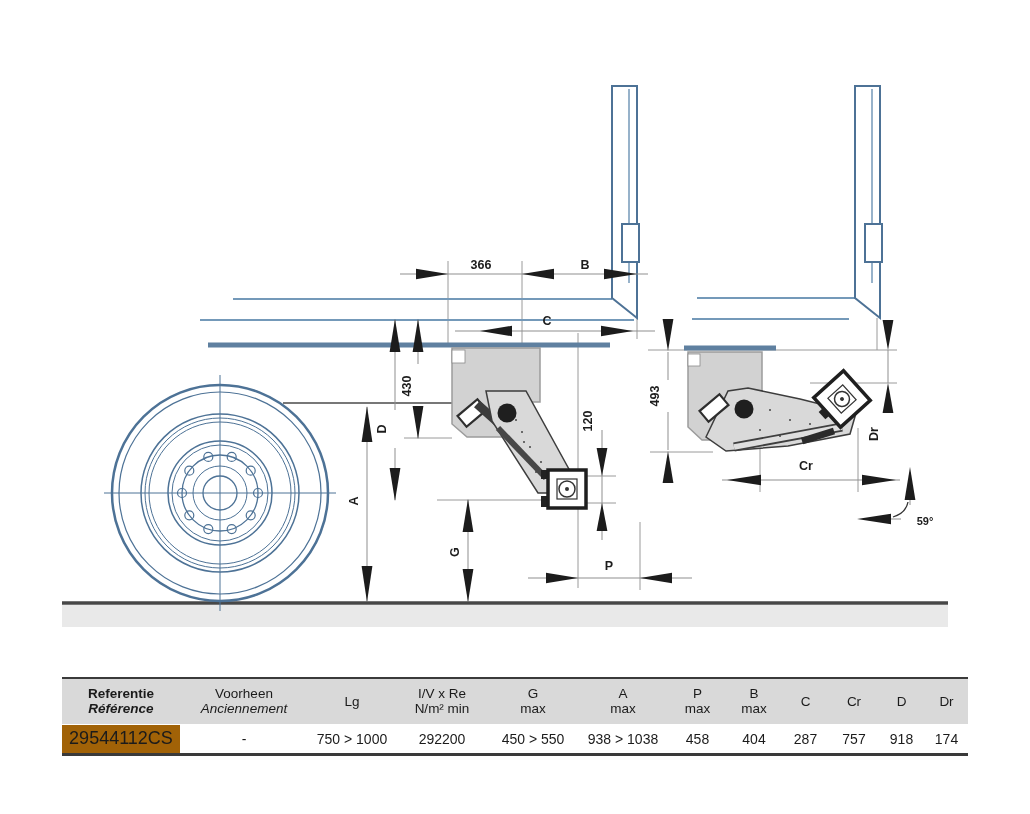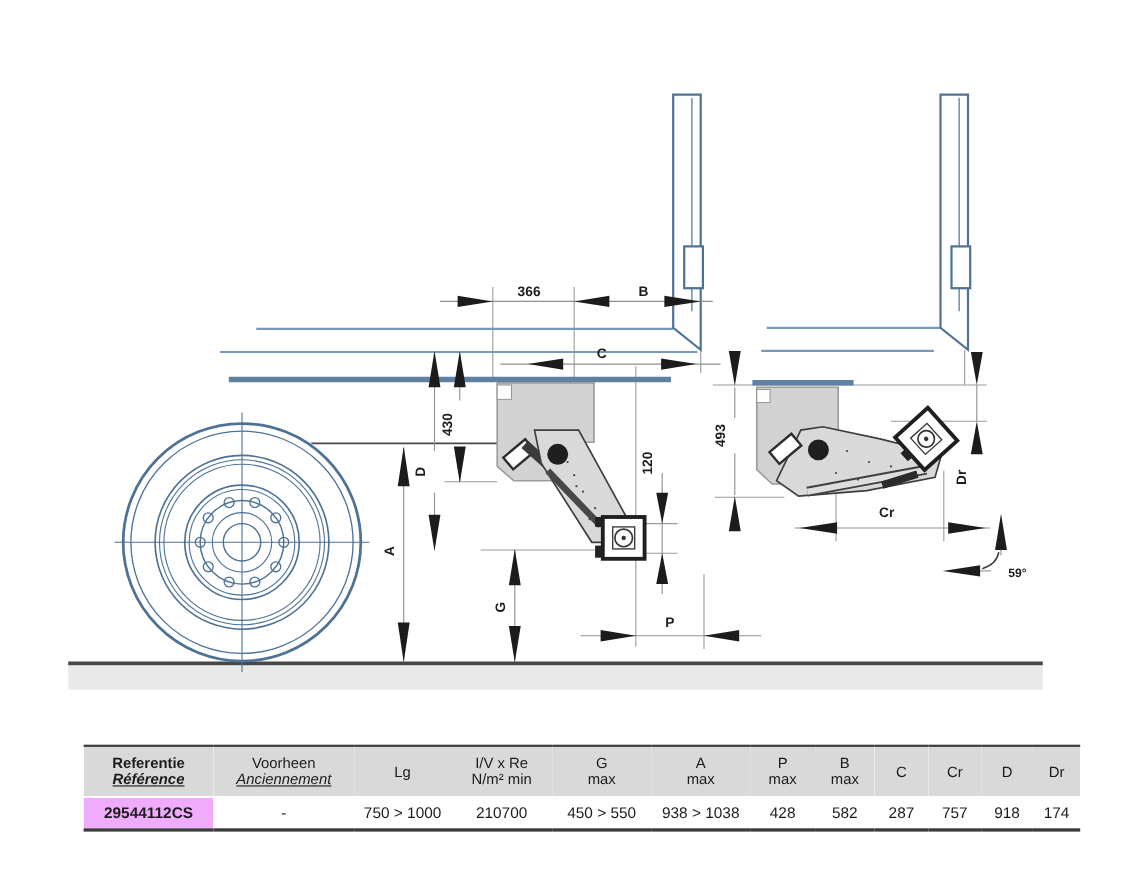--- a/index.html
+++ b/index.html
@@ -2,33 +2,33 @@
 <html><head>
 <meta charset="utf-8">
 <style>
   html,body{margin:0;padding:0;background:#fff;}
   .page{position:relative;width:1030px;height:814px;background:#fff;overflow:hidden;
         font-family:"Liberation Sans",sans-serif;}
   .diagram-svg{position:absolute;left:0;top:0;}
   .dim-label{font:bold 12.5px "Liberation Sans",sans-serif;fill:#1c1c1c;}
   .dim-label-sm{font:bold 11px "Liberation Sans",sans-serif;fill:#1c1c1c;}
 
-  table.spec-table{position:absolute;left:76px;top:677px;width:906px;
+  table.spec-table{position:absolute;left:62px;top:677px;width:906px;
     border-collapse:collapse;table-layout:fixed;
     border-top:2px solid #3a3a3a;border-bottom:3px solid #3a3a3a;}
   .spec-table th,.spec-table td{padding:0 2px;text-align:center;vertical-align:middle;
     font-family:"Liberation Sans",sans-serif;overflow:hidden;white-space:nowrap;}
   .spec-table thead tr{background:#d9d9d9;height:46px;}
   .spec-table tbody tr{height:30px;}
   .spec-table th{font-weight:normal;font-size:13.5px;line-height:1.12;border-bottom:1px solid #fff;color:#1b1b1b;}
   .spec-table td{font-size:14px;color:#1b1b1b;}
   .l1,.l2{display:block;}
   .bold{font-weight:bold;}
-  .ital{font-style:italic;text-decoration:underline;}
-  td.ref-cell{background:#f0abfc;font-weight:bold;font-size:14px;}
+  .ital{font-style:italic;}
+  td.ref-cell{background:#a16207;font-weight:normal;font-size:18px;}
 </style>
 </head>
 <body>
 
 <div class="page">
 
 <svg class="diagram-svg" width="1030" height="660" viewBox="0 0 1030 660">
 
   <g>
     <rect x="62" y="605" width="886" height="22" fill="#e9e9e9"></rect>
@@ -287,25 +287,25 @@
       <th>
         <span class="l1">Dr</span>
       </th>
     </tr>
   </thead>
   <tbody>
     <tr>
       <td class="ref-cell">29544112CS</td>
       <td>-</td>
       <td>750 &gt; 1000</td>
-      <td>210700</td>
+      <td>292200</td>
       <td>450 &gt; 550</td>
       <td>938 &gt; 1038</td>
-      <td>428</td>
-      <td>582</td>
+      <td>458</td>
+      <td>404</td>
       <td>287</td>
       <td>757</td>
       <td>918</td>
       <td>174</td>
     </tr>
   </tbody>
 </table>
 
 </div>
 

